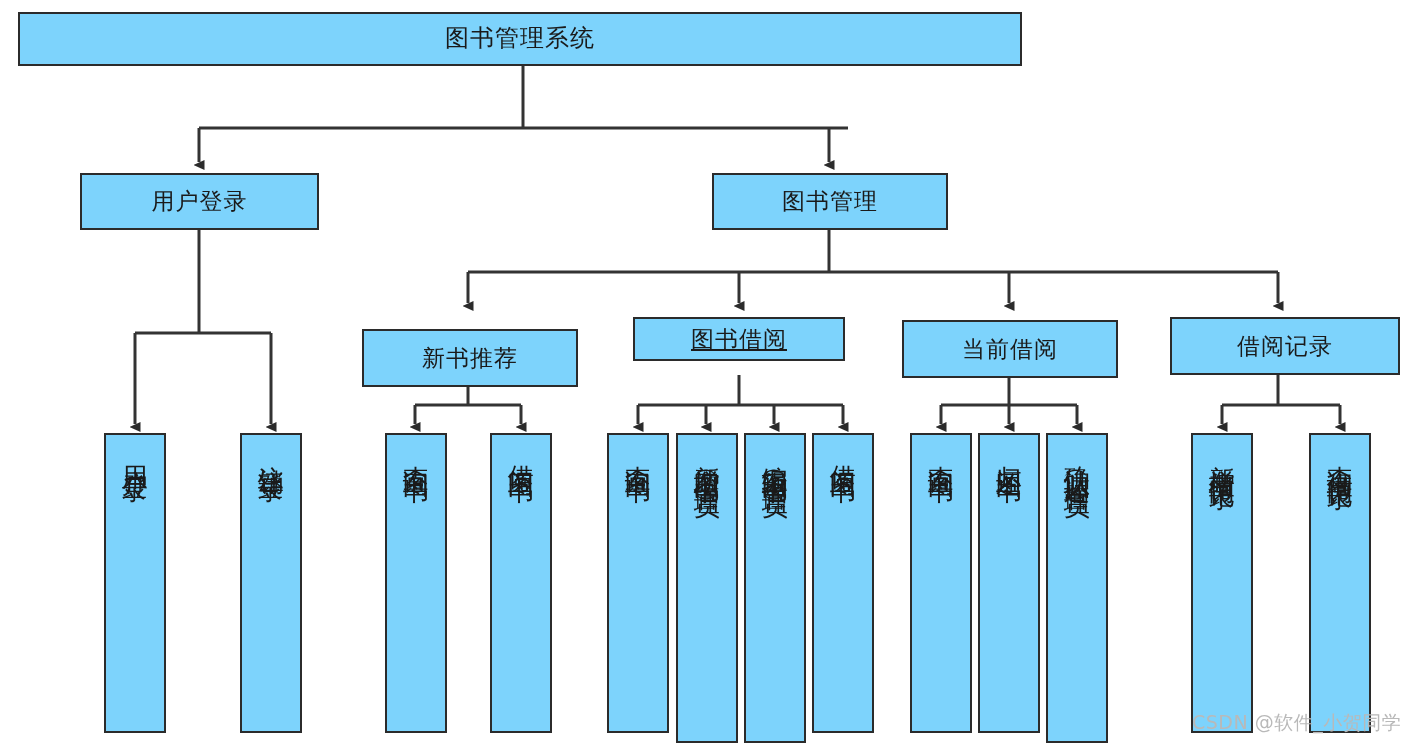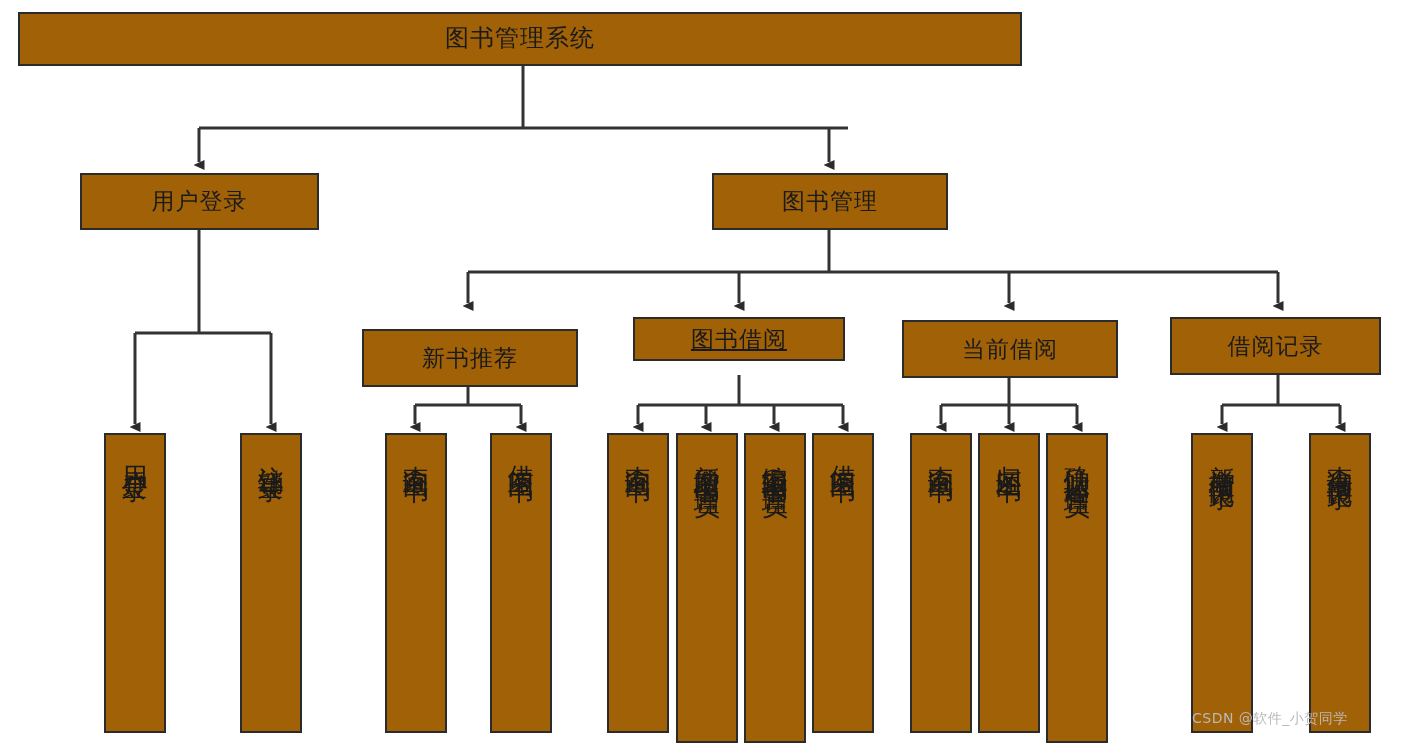--- a/index.html
+++ b/index.html
@@ -9,21 +9,21 @@
     font-family:"DejaVu Sans","Liberation Sans",sans-serif;
     overflow:hidden;
   }
   #canvas{position:relative;width:1405px;height:747px;}
 
   svg.links{position:absolute;left:0;top:0;width:1405px;height:747px;pointer-events:none;}
 
   .node{
     position:absolute;
     box-sizing:border-box;
-    background:#a16207;
+    background:#7dd3fc;
     border:2px solid #2b2b2b;
     display:flex;
     align-items:center;
     justify-content:center;
     color:#1a1a1a;
   }
   .node .lbl{
     font-size:23px;
     letter-spacing:1px;
     line-height:1.05;
@@ -40,21 +40,21 @@
     text-orientation:upright;
     font-size:26px;
     line-height:1.18;
     letter-spacing:4px;
     white-space:normal;
     text-align:center;
   }
   .watermark{
     position:absolute;
     left:1192px;top:710px;
-    font-size:14px;
+    font-size:19px;
     color:#b9b9b9;
     white-space:nowrap;
     letter-spacing:0.5px;
   }
 </style>
 </head>
 <body>
 
 <div id="canvas">
 
@@ -121,21 +121,21 @@
 
   <div class="node" style="left:362px;top:317px;width:216px;height:58px;margin-top:12px;">
     <span class="lbl">新书推荐</span>
   </div>
   <div class="node" style="left:633px;top:317px;width:212px;height:44px;text-decoration:underline;">
     <span class="lbl">图书借阅</span>
   </div>
   <div class="node" style="left:902px;top:320px;width:216px;height:58px;">
     <span class="lbl">当前借阅</span>
   </div>
-  <div class="node" style="left:1170px;top:317px;width:211px;height:58px;">
+  <div class="node" style="left:1170px;top:317px;width:230px;height:58px;">
     <span class="lbl">借阅记录</span>
   </div>
 
   <div class="node leaf" style="left:104px;top:433px;width:62px;height:300px;">
     <span class="lbl">用户登录</span>
   </div>
   <div class="node leaf" style="left:240px;top:433px;width:62px;height:300px;">
     <span class="lbl">注销登录</span>
   </div>
 

